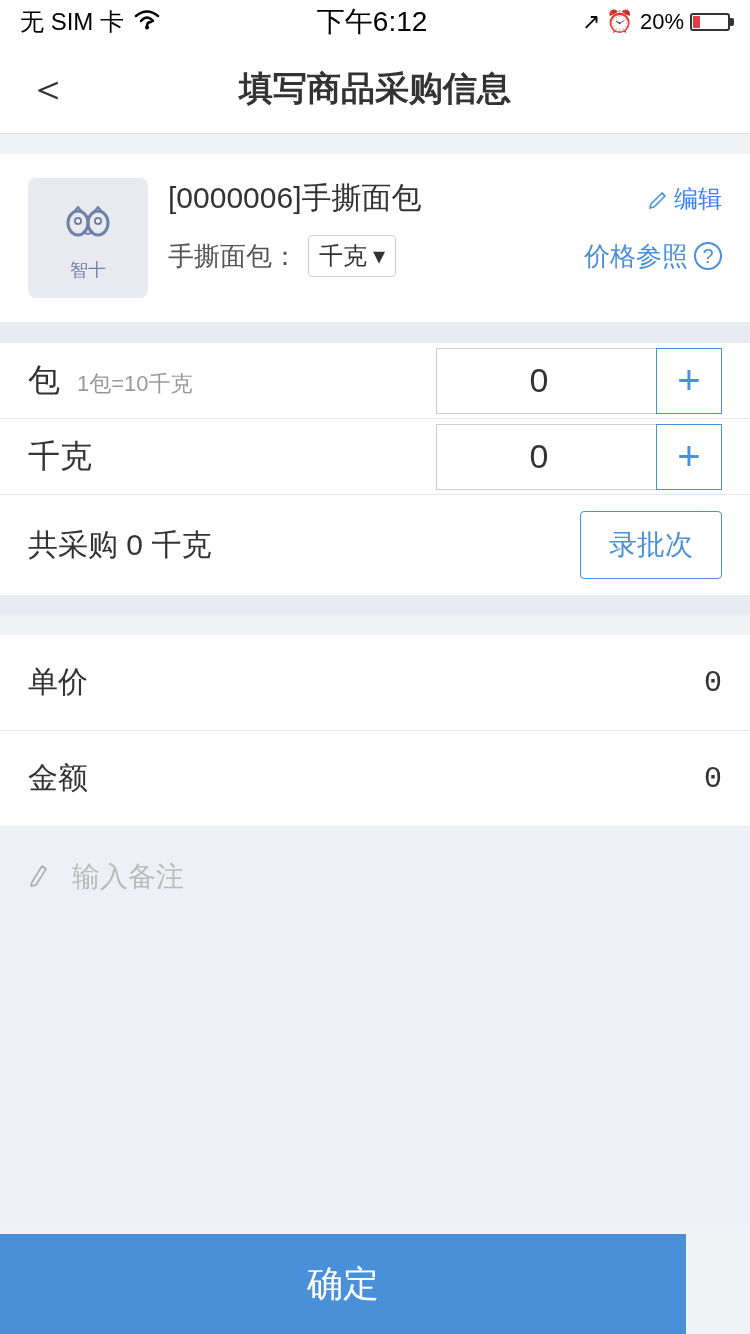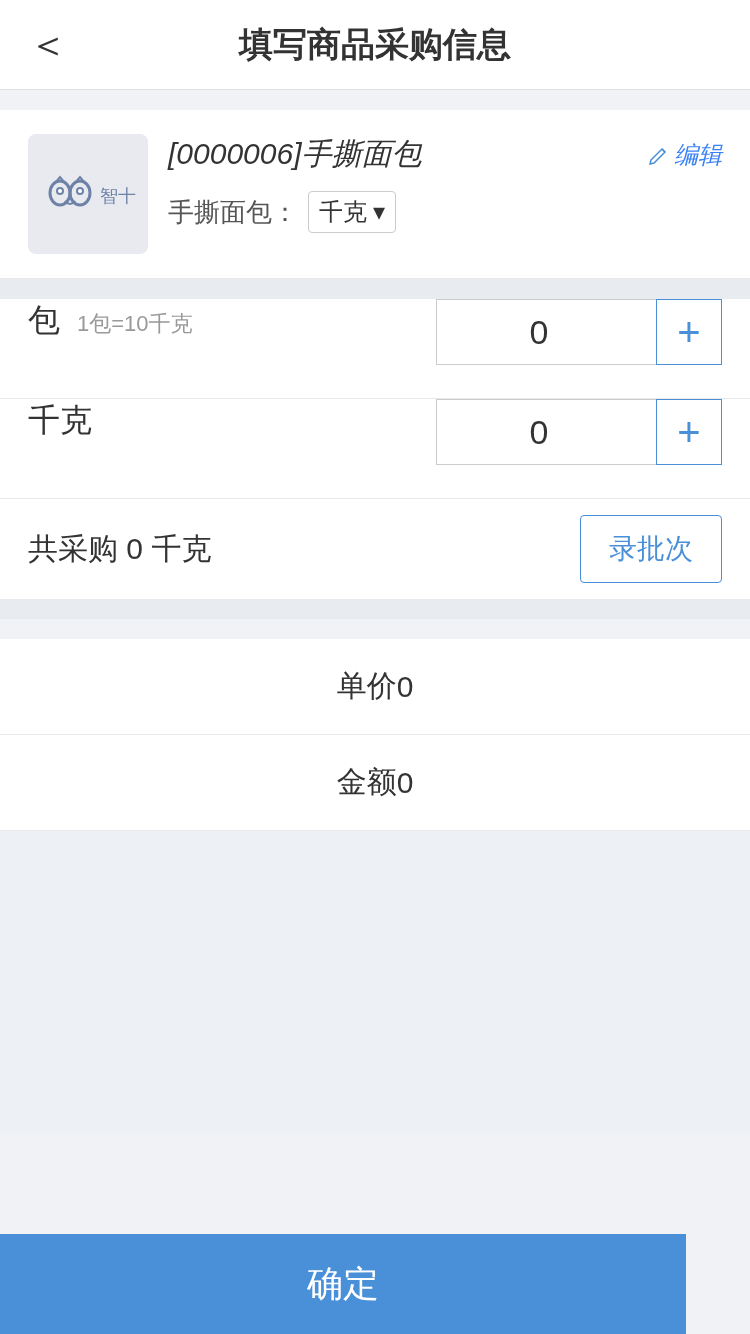--- a/index.html
+++ b/index.html
@@ -86,39 +86,38 @@
     }
     .product-image {
       width: 120px;
       height: 120px;
       background: #e8eaf0;
       border-radius: 8px;
       display: flex;
       align-items: center;
       justify-content: center;
       flex-shrink: 0;
-      flex-direction: row;
+      flex-direction: column;
     }
     .product-image-icon {
       font-size: 40px;
       color: #6e82a8;
     }
     .product-image-text {
       font-size: 18px;
       color: #6e82a8;
       margin-top: 4px;
     }
     .product-info {
       flex: 1;
     }
     .product-name-row {
       display: flex;
       justify-content: space-between;
       align-items: center;
-      font-style: italic;
     }
     .product-name {
       font-size: 30px;
       color: #333;
       font-weight: 500;
     }
     .edit-btn {
       font-size: 24px;
       color: #3b82f6;
       display: flex;
@@ -173,23 +172,23 @@
       height: 20px;
       background: #e8ebf0;
     }
 
     
     .input-section {
       background: #fff;
     }
     .input-row {
       display: flex;
-      align-items: flex-start;
+      align-items: center;
       padding: 0 28px;
-      height: 100px;
+      height: 76px;
       border-bottom: 1px solid #e8e8e8;
     }
     .input-row-label {
       font-size: 32px;
       color: #333;
       flex: 1;
     }
     .input-row-sub {
       font-size: 22px;
       color: #999;
@@ -252,24 +251,25 @@
     }
 
     
     .price-section {
       background: #fff;
       margin-top: 20px;
     }
     .price-row {
       display: flex;
       align-items: center;
-      justify-content: center;
+      justify-content: space-between;
       padding: 0 28px;
       height: 96px;
       border-bottom: 1px solid #e8e8e8;
+      font-family: Liberation Mono, monospace;
     }
     .price-row-label {
       font-size: 30px;
       color: #333;
     }
     .price-row-value {
       font-size: 30px;
       color: #333;
     }
 
@@ -318,20 +318,42 @@
 
     .main-content {
       padding-bottom: 100px;
     }
   </style>
 </head>
 <body>
 
 <div class="main-content">
 
+  <div class="status-bar">
+    <div class="status-left">
+      <span>无 SIM 卡</span>
+      <span>
+        <svg width="30" height="22" viewBox="0 0 30 22">
+          <path d="M15 18 Q15 14 19 14" fill="none" stroke="#000" stroke-width="2.5" stroke-linecap="round"></path>
+          <path d="M9 13 Q15 6 21 13" fill="none" stroke="#000" stroke-width="2.5" stroke-linecap="round"></path>
+          <path d="M4 8 Q15 -1 26 8" fill="none" stroke="#000" stroke-width="2.5" stroke-linecap="round"></path>
+          <circle cx="15" cy="19.5" r="2" fill="#000"></circle>
+        </svg>
+      </span>
+    </div>
+    <div class="status-center">下午6:12</div>
+    <div class="status-right">
+      <span>↗</span>
+      <span>⏰</span>
+      <span>20%</span>
+      <span class="battery-icon">
+        <span class="battery-fill"></span>
+      </span>
+    </div>
+  </div>
 
   <div class="nav-bar">
     <span class="nav-back">＜</span>
     <span class="nav-title">填写商品采购信息</span>
   </div>
 
   <div class="product-card">
     <div class="product-image">
       <div class="product-image-icon">
         <svg width="60" height="50" viewBox="0 0 60 50">
@@ -361,20 +383,24 @@
         </span>
       </div>
       <div class="product-unit-row">
         <div style="display:flex;align-items:center;gap:10px;">
           <span class="unit-label">手撕面包：</span>
           <div class="unit-select">
             <span>千克</span>
             <span>▾</span>
           </div>
         </div>
+        <div class="price-ref">
+          <span>价格参照</span>
+          <div class="price-ref-help">?</div>
+        </div>
       </div>
     </div>
   </div>
 
   <div class="section-divider"></div>
 
   <div class="input-section">
 
     <div class="input-row">
       <div class="input-row-label">
@@ -415,17 +441,26 @@
     <div class="price-row">
       <span class="price-row-label">单价</span>
       <span class="price-row-value">0</span>
     </div>
     <div class="price-row">
       <span class="price-row-label">金额</span>
       <span class="price-row-value">0</span>
     </div>
   </div>
 
+  <div class="remark-section">
+    <span class="remark-icon">
+      <svg width="28" height="28" viewBox="0 0 28 28">
+        <path d="M4 22 L14 6 L18 9 L8 25 L3 26 Z" fill="none" stroke="#aaa" stroke-width="1.5"></path>
+        <path d="M14 6 L18 9" stroke="#aaa" stroke-width="1.5"></path>
+      </svg>
+    </span>
+    <span class="remark-placeholder">输入备注</span>
+  </div>
 
   <div class="empty-space"></div>
 </div>
 
 <button class="confirm-btn">确定</button>
 
 </body></html>

